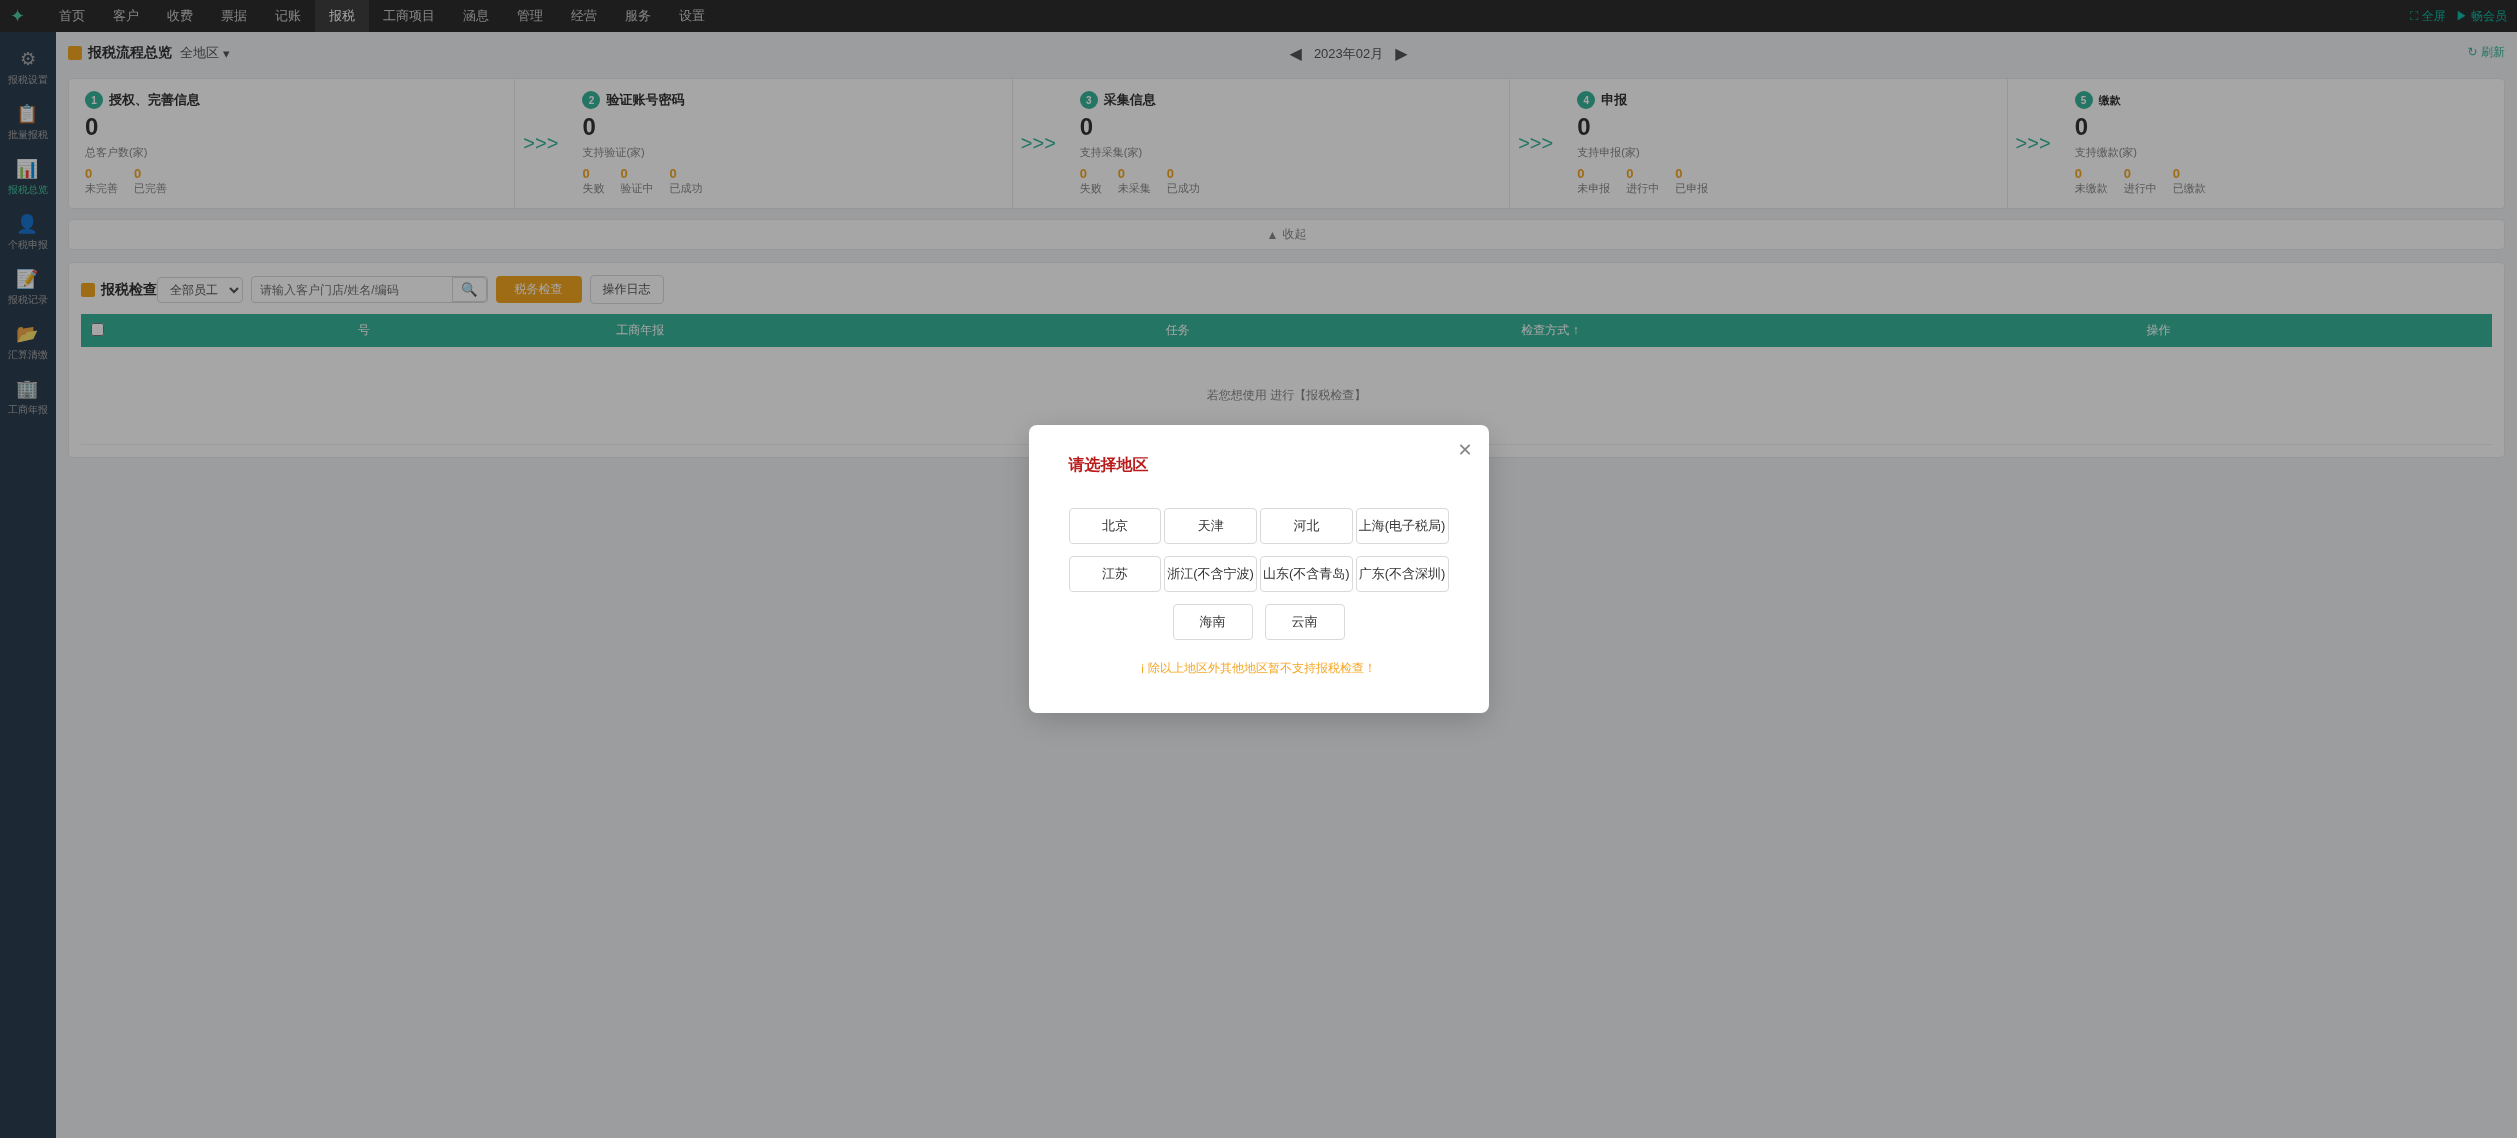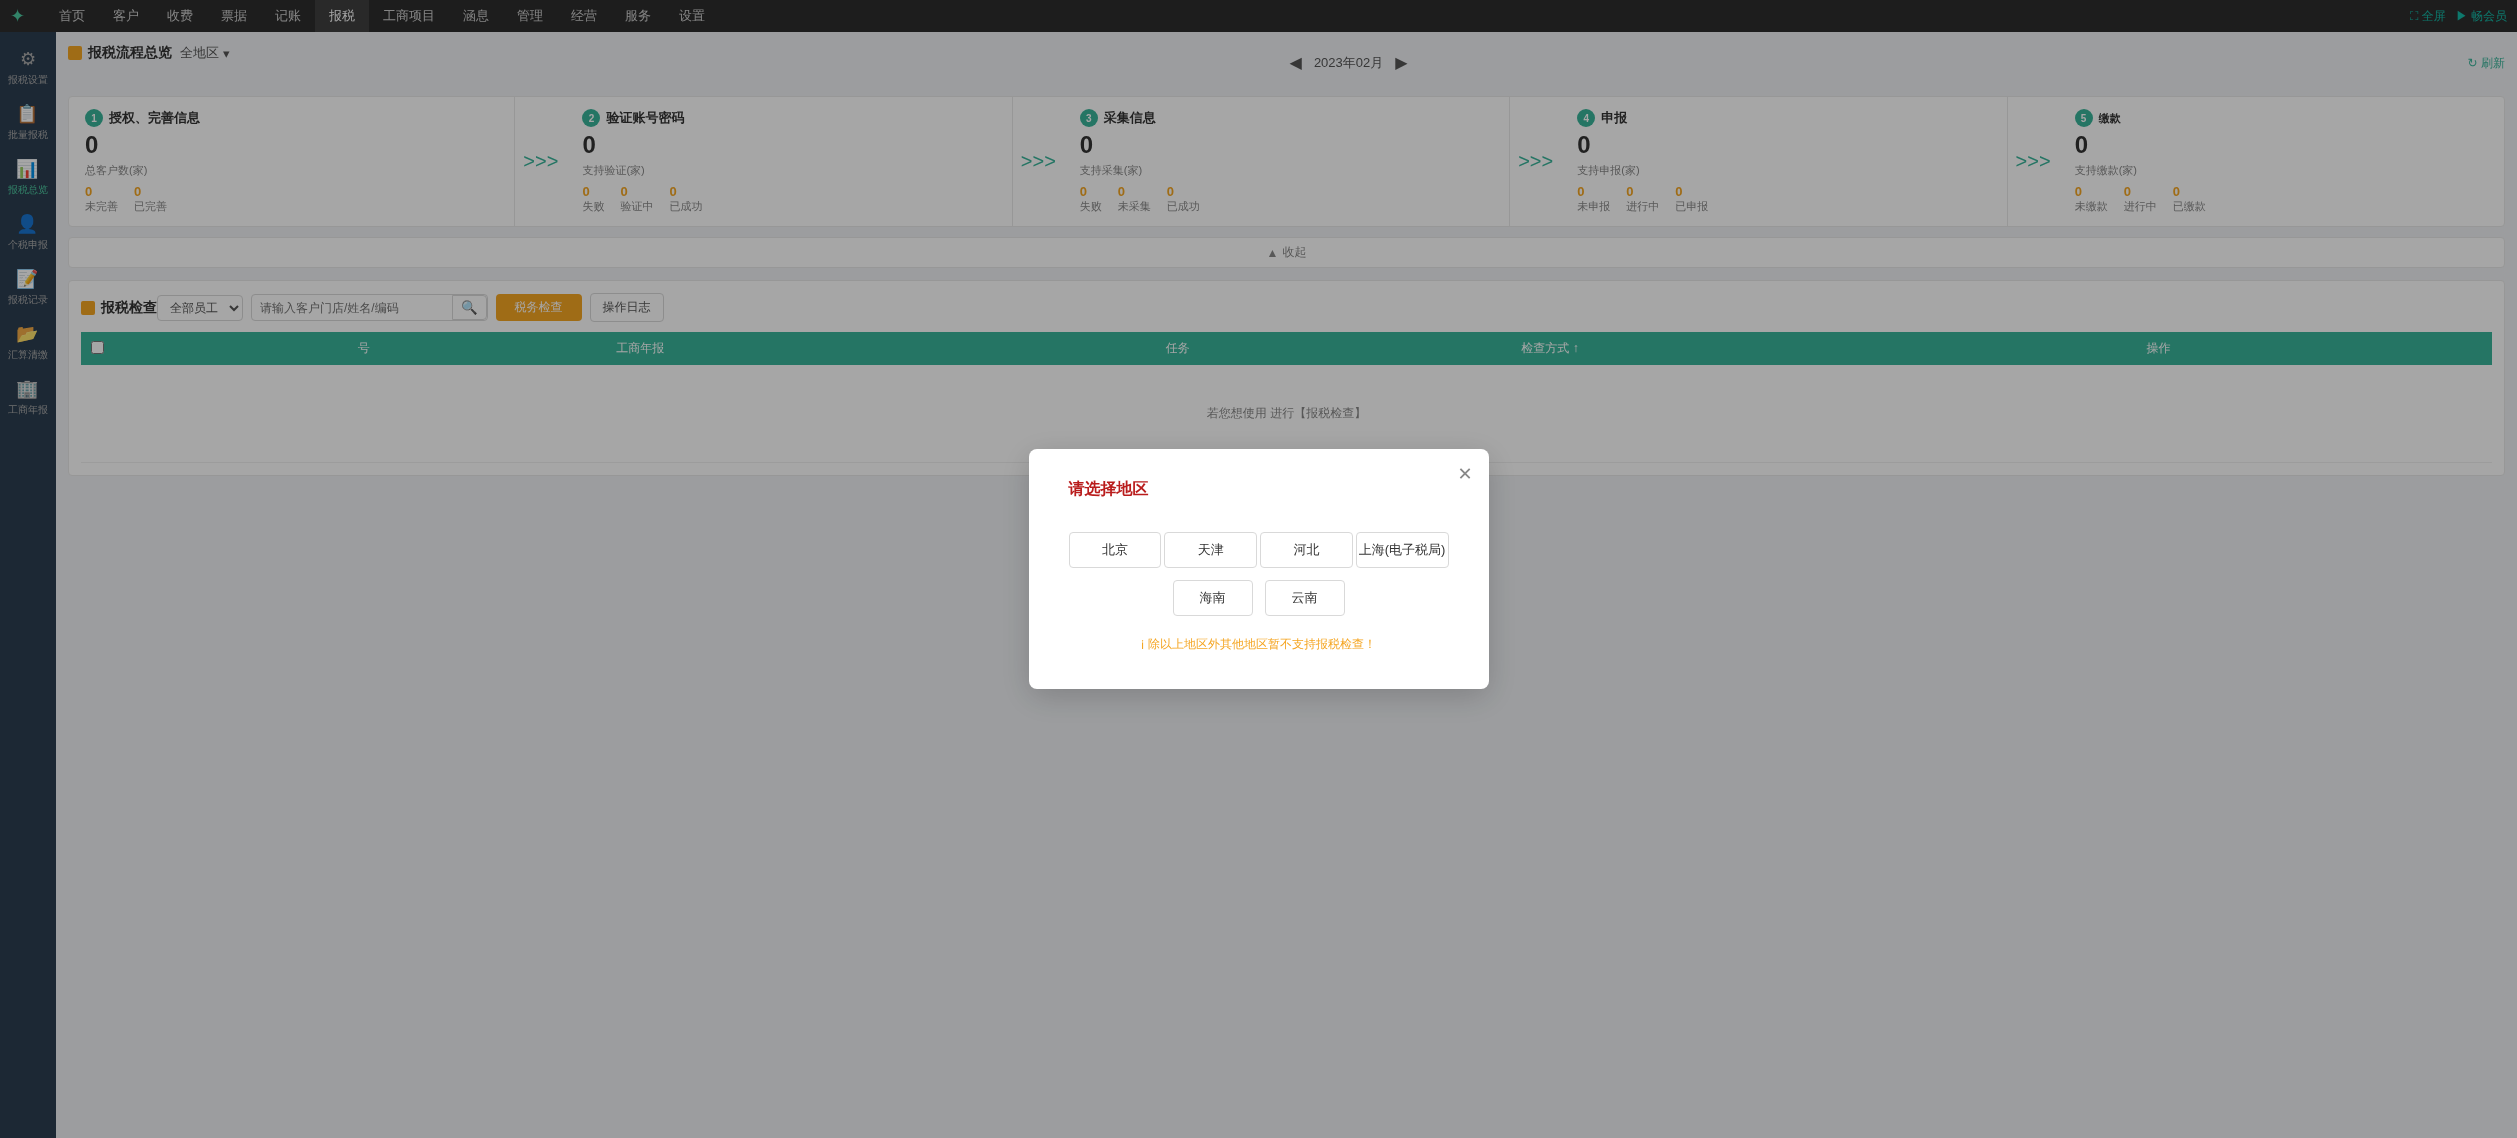--- a/index.html
+++ b/index.html
@@ -49,21 +49,21 @@
       display: flex; align-items: center; gap: 6px; font-size: 14px; font-weight: bold; color: #333;
     }
     .section-title .dot { width: 14px; height: 14px; background: #f5a623; border-radius: 2px; display: inline-flex; align-items: center; justify-content: center; color: #fff; font-size: 9px; }
     .region-selector { display: flex; align-items: center; gap: 4px; color: #555; cursor: pointer; font-size: 13px; }
 
     
     .month-nav { display: flex; align-items: center; gap: 12px; color: #555; font-size: 13px; }
     .month-nav .arrow { cursor: pointer; background: none; border: none; color: #555; font-size: 16px; }
 
     
-    .top-row { display: flex; align-items: flex-end; justify-content: space-between; margin-bottom: 24px; gap: 31px; }
+    .top-row { display: flex; align-items: flex-start; justify-content: space-between; margin-bottom: 6px; gap: 31px; }
     .refresh-btn { color: #3ab49a; cursor: pointer; font-size: 12px; }
 
     
     .flow-cards { display: flex; gap: 0; background: #fff; border: 1px solid #e8e8e8; border-radius: 4px; margin-bottom: 10px; }
     .flow-card {
       flex: 1; padding: 12px 16px; border-right: 1px solid #e8e8e8; position: relative;
     }
     .flow-card:last-child { border-right: none; }
     .flow-card .card-num { font-size: 24px; font-weight: bold; color: #333; margin: 4px 0; }
     .flow-card .card-label { font-size: 11px; color: #888; }
@@ -327,20 +327,26 @@
     <button class="modal-close">✕</button>
     <div class="modal-title">请选择地区</div>
 
     <div class="region-grid">
       <button class="region-btn">北京</button>
       <button class="region-btn">天津</button>
       <button class="region-btn">河北</button>
       <button class="region-btn">上海(电子税局)</button>
     </div>
 
+    <div class="region-grid">
+      <button class="region-btn">江苏</button>
+      <button class="region-btn">浙江(不含宁波)</button>
+      <button class="region-btn">山东(不含青岛)</button>
+      <button class="region-btn">广东(不含深圳)</button>
+    </div>
 
     <div class="region-grid-2">
       <button class="region-btn wide">海南</button>
       <button class="region-btn wide">云南</button>
     </div>
 
     <div class="modal-warning">
       <span>ℹ</span>
       <span>除以上地区外其他地区暂不支持报税检查！</span>
     </div>

